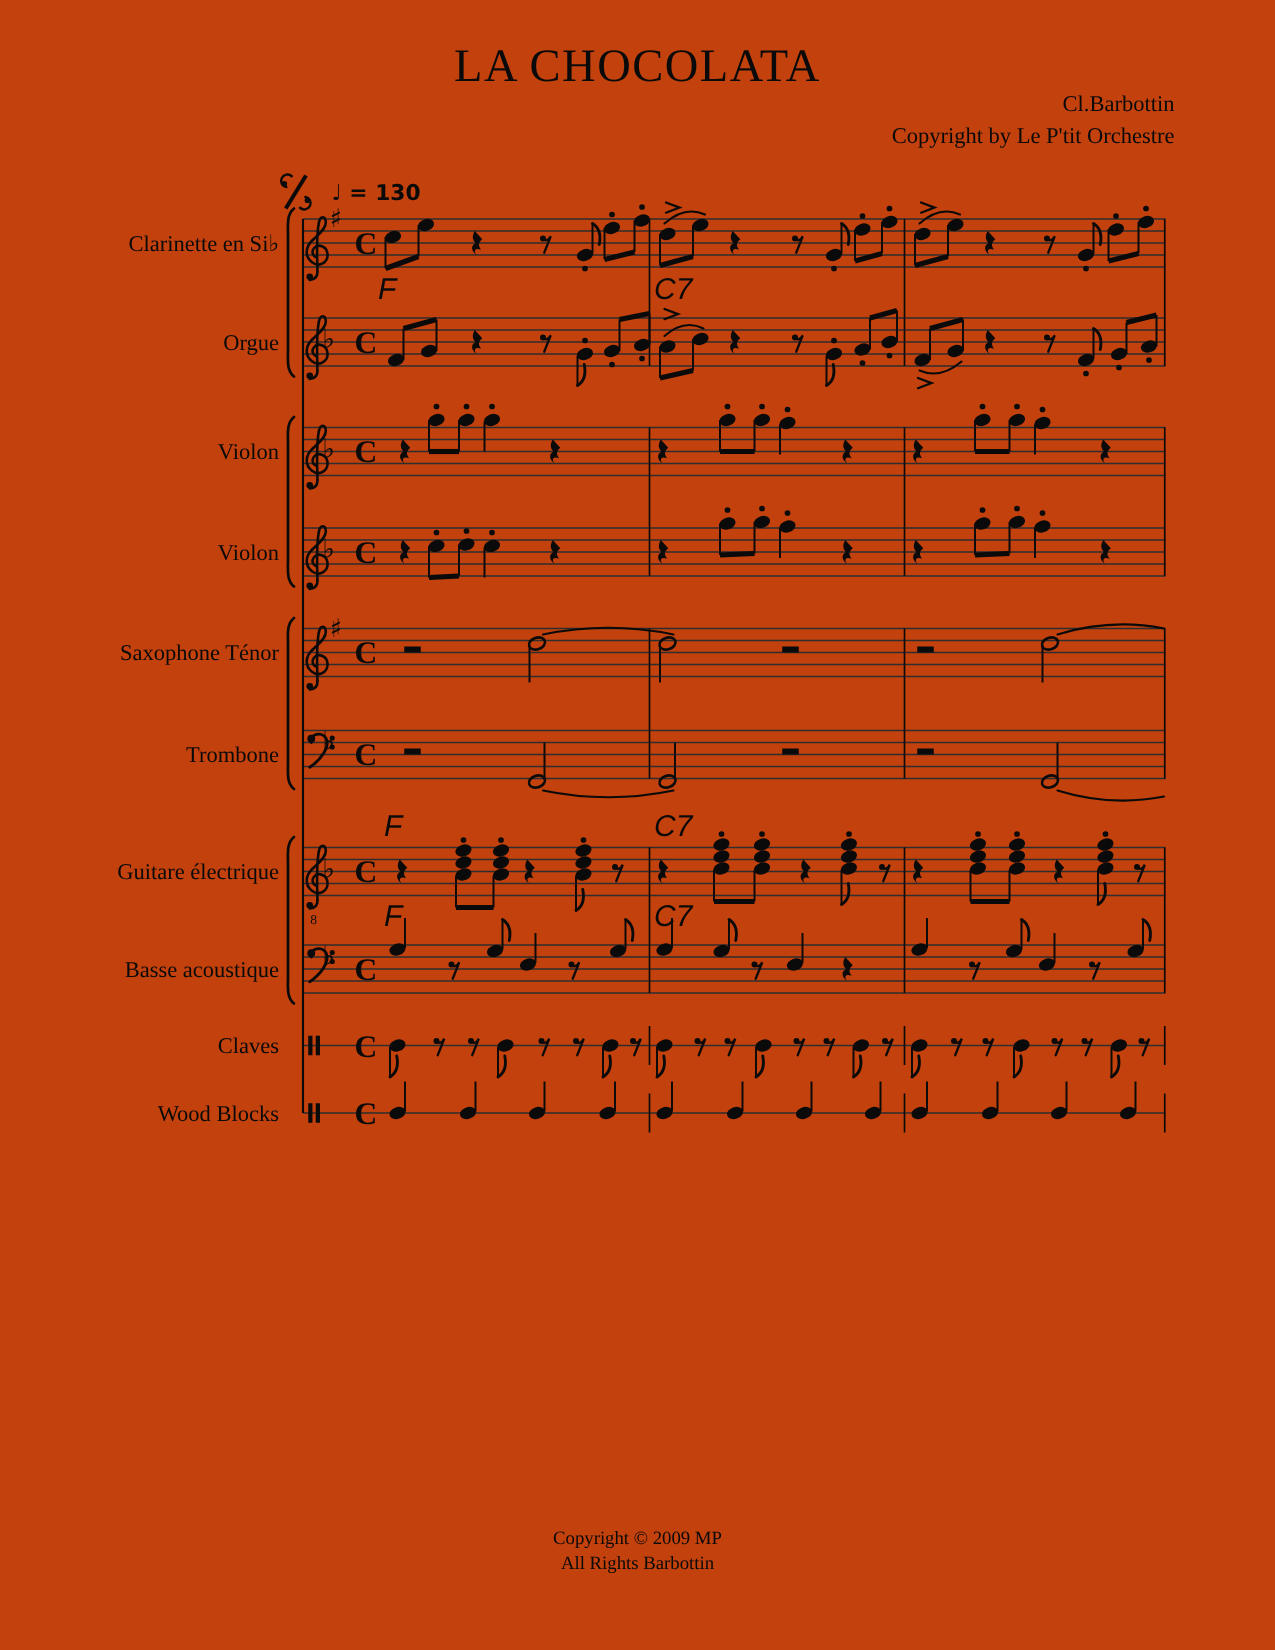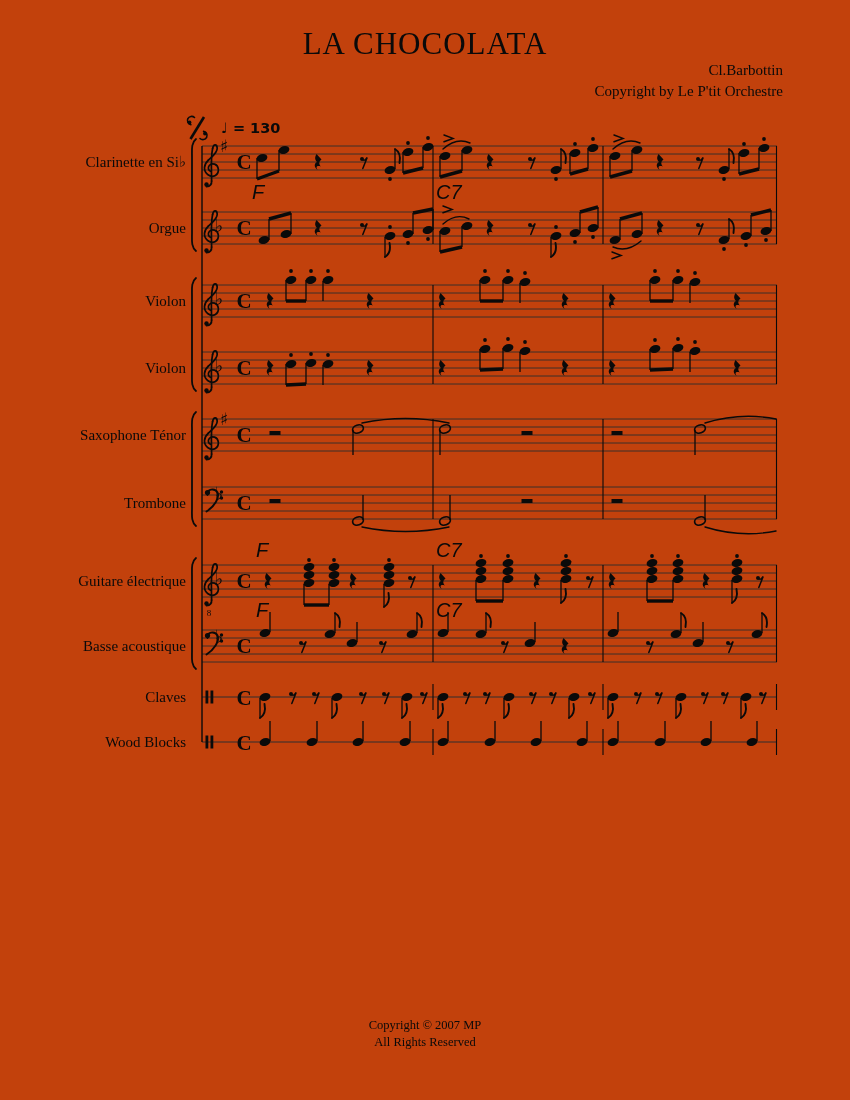--- a/index.html
+++ b/index.html
@@ -697,15 +697,15 @@
         <path d="M200,138.5 a4.2,4.2 0 1 0 3.6,-7.2" stroke="#0a0a0a" stroke-width="1.6" fill="none" stroke-linecap="round"></path>
       </g>
       <text x="221" y="133" font-size="14.5" font-family="&quot;DejaVu Sans&quot;,sans-serif" text-anchor="start" fill="#0a0a0a" font-weight="bold">♩ = 130</text>
       <text x="252" y="199" font-size="20" font-family="&quot;Liberation Sans&quot;,sans-serif" text-anchor="start" fill="#0a0a0a" font-style="italic">F</text>
       <text x="436" y="199" font-size="20" font-family="&quot;Liberation Sans&quot;,sans-serif" text-anchor="start" fill="#0a0a0a" font-style="italic">C7</text>
       <text x="256" y="557" font-size="20" font-family="&quot;Liberation Sans&quot;,sans-serif" text-anchor="start" fill="#0a0a0a" font-style="italic">F</text>
       <text x="436" y="557" font-size="20" font-family="&quot;Liberation Sans&quot;,sans-serif" text-anchor="start" fill="#0a0a0a" font-style="italic">C7</text>
       <text x="256" y="617" font-size="20" font-family="&quot;Liberation Sans&quot;,sans-serif" text-anchor="start" fill="#0a0a0a" font-style="italic">F</text>
       <text x="436" y="617" font-size="20" font-family="&quot;Liberation Sans&quot;,sans-serif" text-anchor="start" fill="#0a0a0a" font-style="italic">C7</text>
     </svg>
-  <div id="foot1" class="footline">Copyright © 2007 MP</div>
-  <div id="foot2" class="footline">All Rights Reserved</div>
+  <div id="foot1" class="footline">Copyright © 2009 MP</div>
+  <div id="foot2" class="footline">All Rights Barbottin</div>
 </div>
 
 </body></html>

